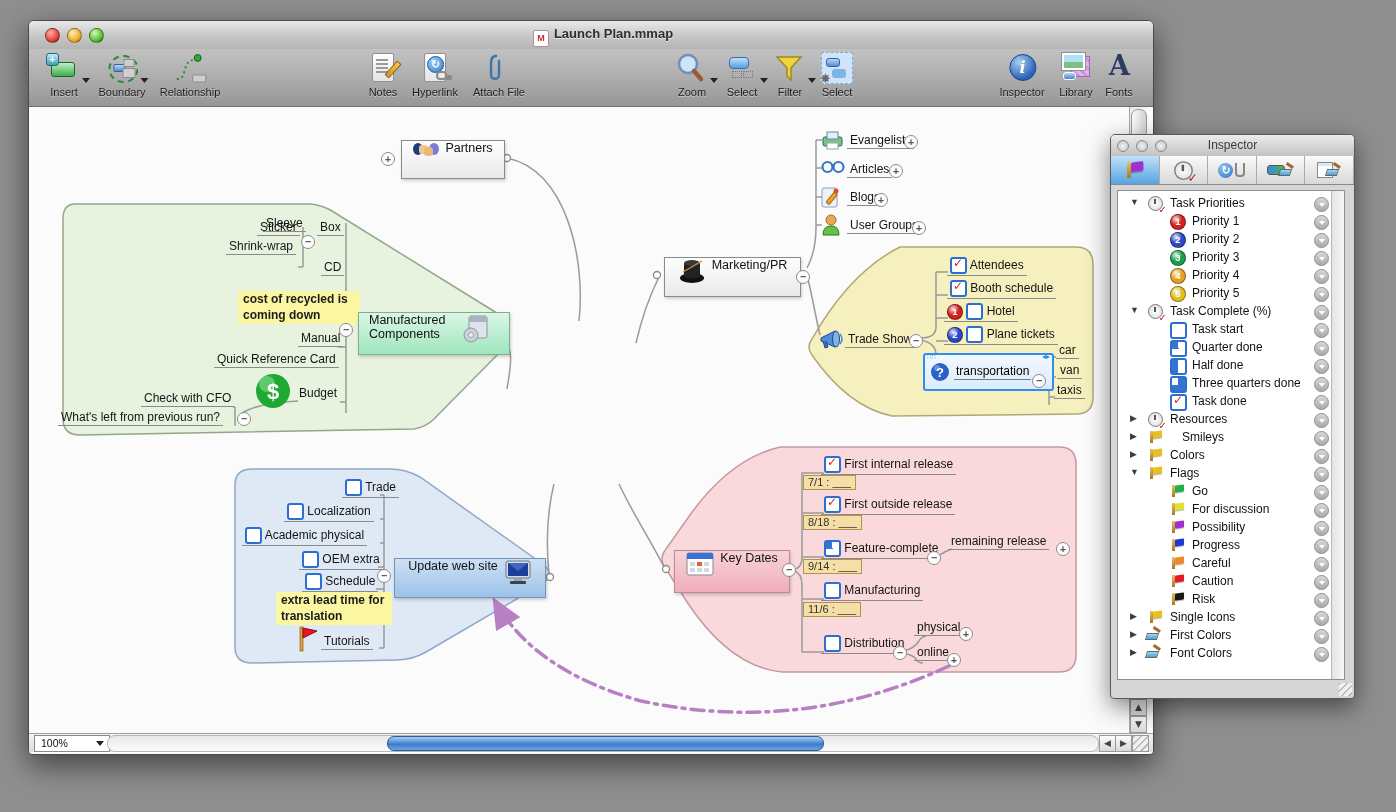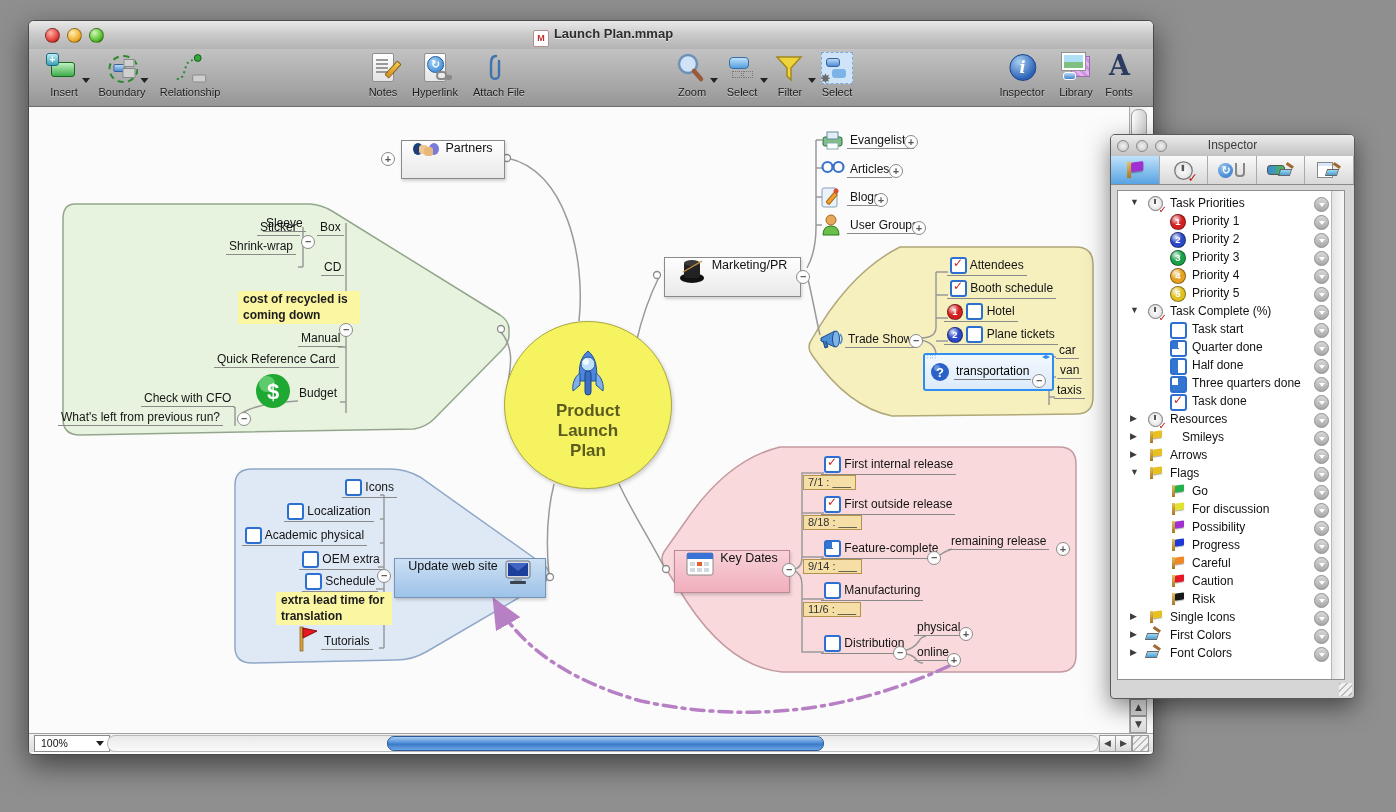--- a/index.html
+++ b/index.html
@@ -266,31 +266,20 @@
 
       <g fill="#fff" stroke="#8a8a8a" stroke-width="1.3">
         <circle cx="477" cy="51" r="3.5"></circle>
           <circle cx="471" cy="222" r="3.5"></circle>
           <circle cx="636" cy="462" r="3.5"></circle>
         <circle cx="520" cy="470" r="3.5"></circle>
           <circle cx="627" cy="168" r="3.5"></circle>
       </g>
     </svg>
 
-    <div class="central" style="left:474px;top:214px;width:166px;height:166px;">
-      <svg width="44" height="52" class="" viewBox="0 0 44 52">
-        <path d="M22 2 C30 8 32 20 30 32 L14 32 C12 20 14 8 22 2 Z" fill="#4d86da" stroke="#24549c"></path>
-        <path d="M14 24 C8 28 6 36 7 42 L14 36 Z" fill="#7fb0ea" stroke="#24549c"></path>
-        <path d="M30 24 C36 28 38 36 37 42 L30 36 Z" fill="#7fb0ea" stroke="#24549c"></path>
-        <rect x="19" y="22" width="6" height="24" rx="3" fill="#3a6fc4" stroke="#1c448a"></rect>
-        <circle cx="22" cy="15" r="7" fill="#bfe0f8" stroke="#24549c"></circle>
-          <circle cx="20" cy="13" r="3" fill="#fff" opacity=".8"></circle>
-      </svg>
-      <div class="ctext">Product Launch Plan</div>
-    </div>
 
     <span class="mk" style="left:351px;top:45px">+</span>
     <div class="mapnode n-gray" style="left:371px;top:33px;width:102px;height:37px">
       <svg width="26" height="18" viewBox="0 0 26 18">
         <ellipse cx="5" cy="8" rx="5" ry="6" fill="#1c3f7a"></ellipse>
           <ellipse cx="21" cy="8" rx="5" ry="6" fill="#7a7ad8"></ellipse>
         <rect x="6" y="4" width="9" height="9" rx="3" fill="#f0c690" stroke="#b8straight" stroke-width="0"></rect>
         <rect x="11" y="6" width="9" height="9" rx="3" fill="#e8b87a"></rect>
       </svg>
       <span>Partners</span>
@@ -374,22 +363,31 @@
     <svg class="mic" style="left:224px;top:265px" width="38" height="38">
         <circle cx="19" cy="19" r="17" fill="#1fa832"></circle>
         <circle cx="13" cy="12" r="8" fill="#7fdc8a" opacity=".65"></circle>
         <text x="19" y="27" text-anchor="middle" font-size="22" font-weight="bold" fill="#fff" font-family="Liberation Sans">$</text>
       </svg>
     <span class="tl" style="left:266px;top:279px;border-bottom:none">Budget</span>
     <span class="tl" style="left:111px;top:284px">Check with CFO</span>
     <span class="tl" style="left:28px;top:303px">What's left from previous run?</span>
     <span class="mk" style="left:207px;top:305px">−</span>
     <span class="mk" style="left:309px;top:216px">−</span>
-
-    <span class="tl" style="left:312px;top:372px"><span class="cb"></span> <span>Icons</span></span>
+    <div class="mapnode n-mint" style="left:328px;top:205px;width:140px;height:41px;font-weight:bold;justify-content:flex-start;padding-left:10px">
+      <span style="width:86px;line-height:1.15;font-weight:normal">Manufactured Components</span>
+      <svg width="30" height="30">
+          <rect x="8" y="3" width="18" height="22" rx="2" fill="#dfe4ea" stroke="#8a94a0"></rect>
+          <rect x="8" y="3" width="18" height="6" fill="#aab4c0"></rect>
+          <circle cx="10" cy="22" r="7" fill="#c8d0da" stroke="#8a94a0"></circle>
+          <circle cx="10" cy="22" r="2.5" fill="#eef2f6" stroke="#9aa"></circle>
+        </svg>
+    </div>
+
+    <span class="tl" style="left:312px;top:372px"><span class="cb"></span> <span>Trade</span></span>
     <span class="tl" style="left:254px;top:396px"><span class="cb"></span> <span>Localization</span></span>
     <span class="tl" style="left:212px;top:420px"><span class="cb"></span> <span>Academic physical</span></span>
     <span class="tl" style="left:269px;top:444px"><span class="cb"></span> <span>OEM extra</span></span>
     <span class="tl" style="left:272px;top:466px"><span class="cb"></span> <span>Schedule</span></span>
     <div class="bold-note" style="left:246px;top:485px;width:106px">extra lead time for translation</div>
     <svg class="mic" style="left:266px;top:518px" width="24" height="28">
         <rect x="4" y="2" width="3" height="24" fill="#d8a040" stroke="#8a6010" stroke-width=".7"></rect>
         <path d="M7 3 L21 6 L7 13 Z" fill="#e41820" stroke="#8a0a10"></path>
       </svg>
     <span class="tl" style="left:291px;top:527px">Tutorials</span>
@@ -554,21 +552,21 @@
       </div>
     <div class="irow" style="top:238px">
         <span class="disc" style="left:12px">▶</span>
         <span class="ric flg" style="left:30px;--c:#e8c020"></span>
         <span class="rlabel" style="left:64px">Smileys</span>
         <span class="rowbtn"></span>
       </div>
     <div class="irow" style="top:256px">
         <span class="disc" style="left:12px">▶</span>
         <span class="ric flg" style="left:30px;--c:#e8c020"></span>
-        <span class="rlabel" style="left:52px">Arrows</span>
+        <span class="rlabel" style="left:52px">Colors</span>
         <span class="rowbtn"></span>
       </div>
     <div class="irow" style="top:274px">
         <span class="disc" style="left:12px">▼</span>
         <span class="ric flg" style="left:30px;--c:#e8c020"></span>
         <span class="rlabel" style="left:52px">Flags</span>
         <span class="rowbtn"></span>
       </div>
     <div class="irow" style="top:292px">
         <span class="ric flg" style="left:52px;--c:#22b14c"></span>

